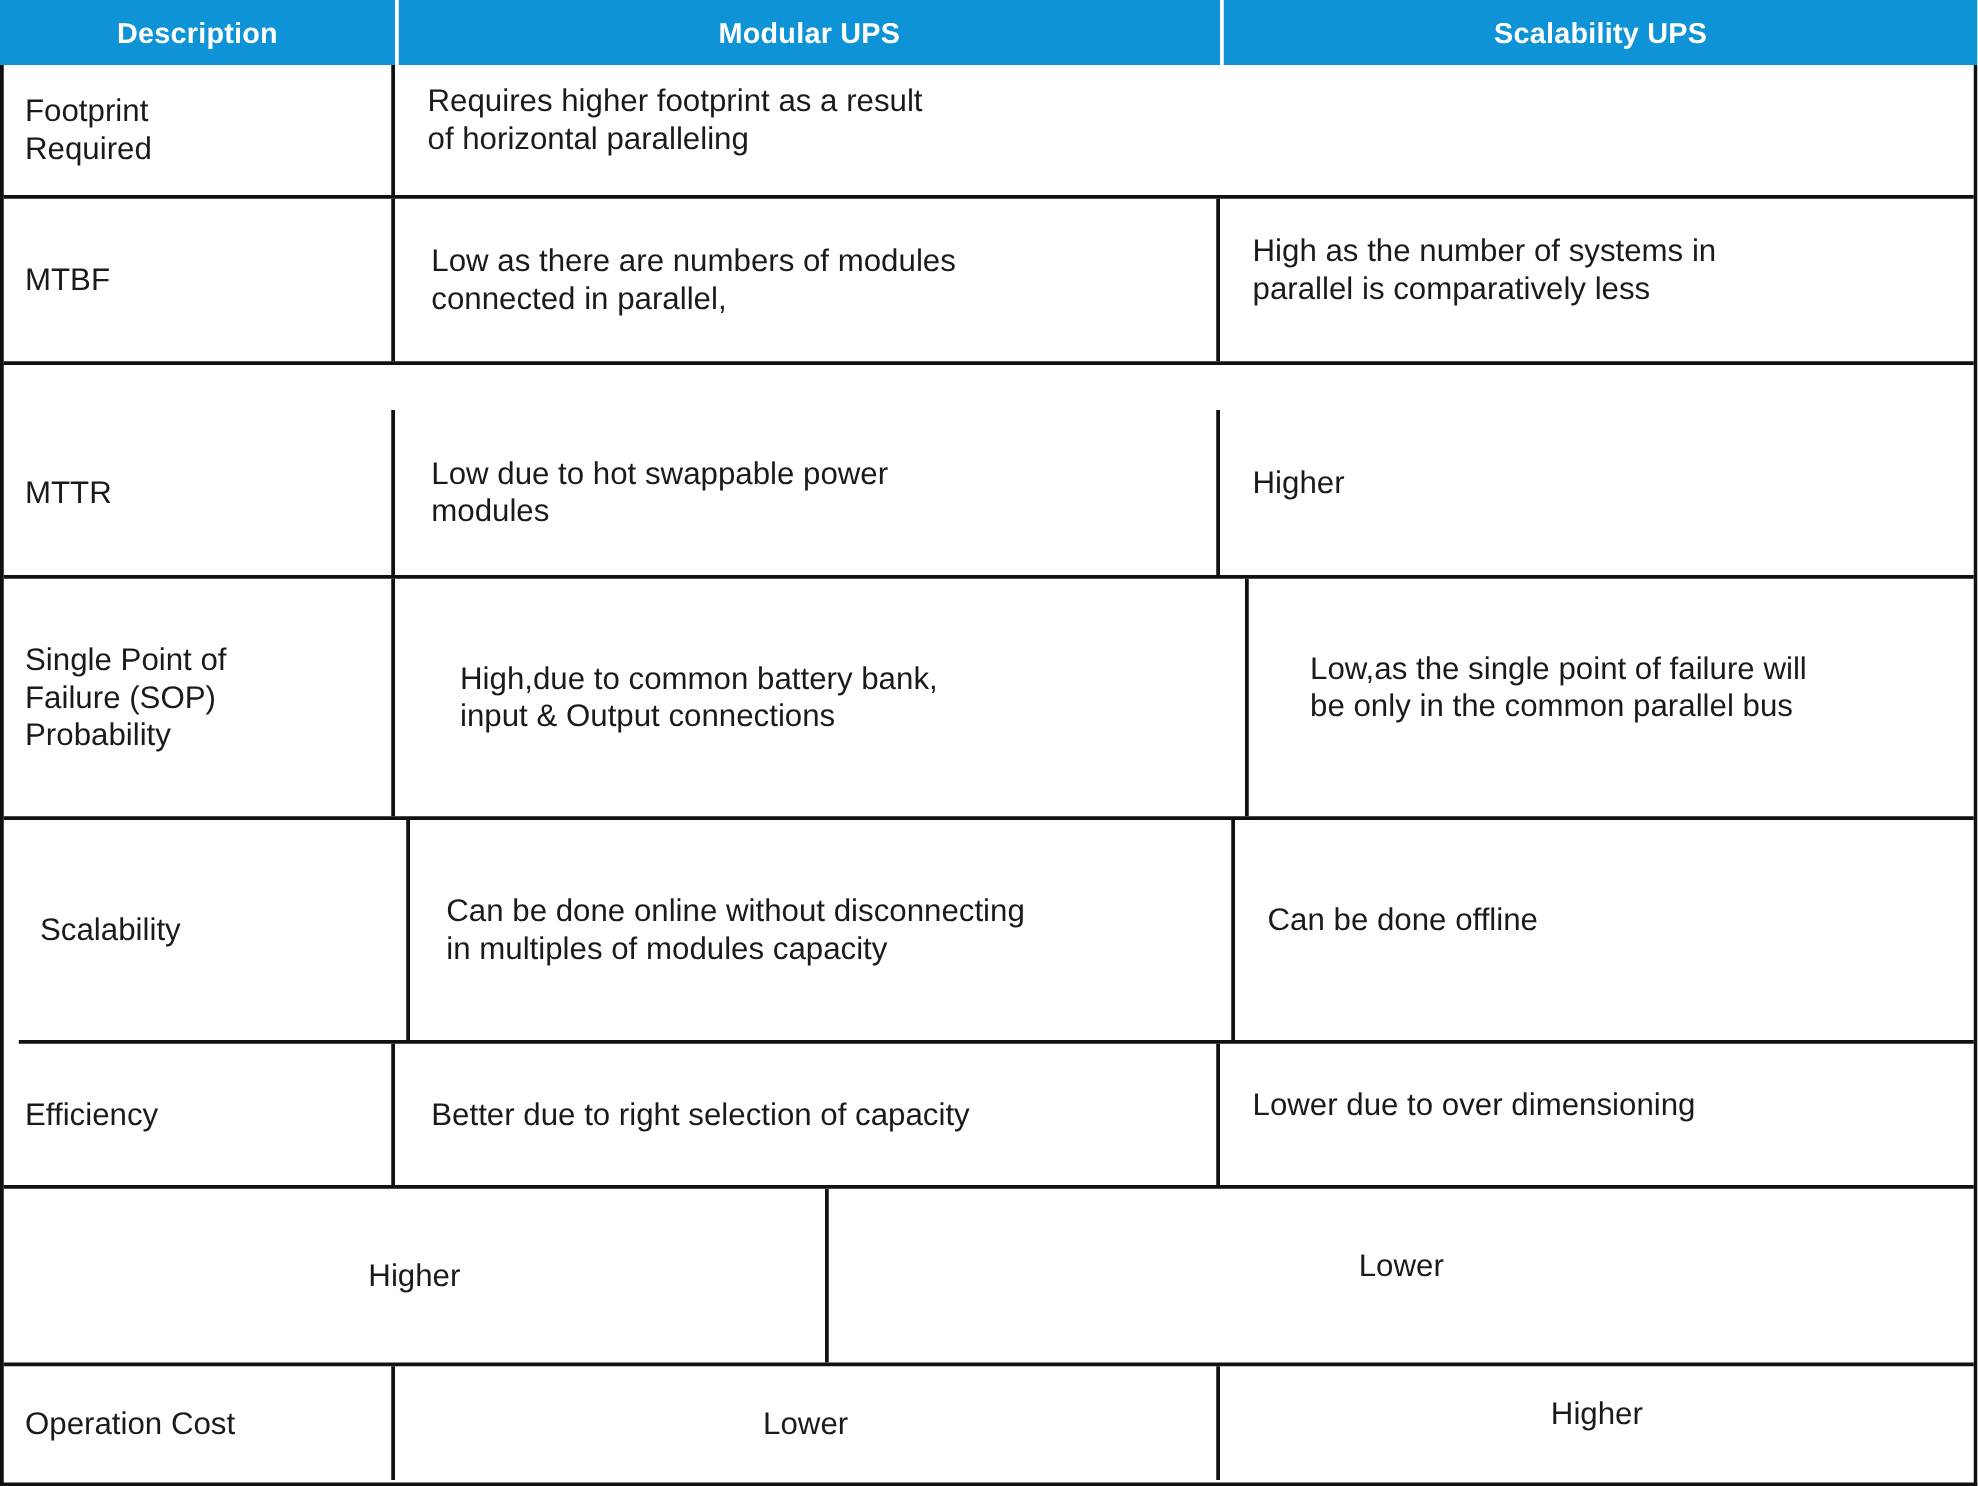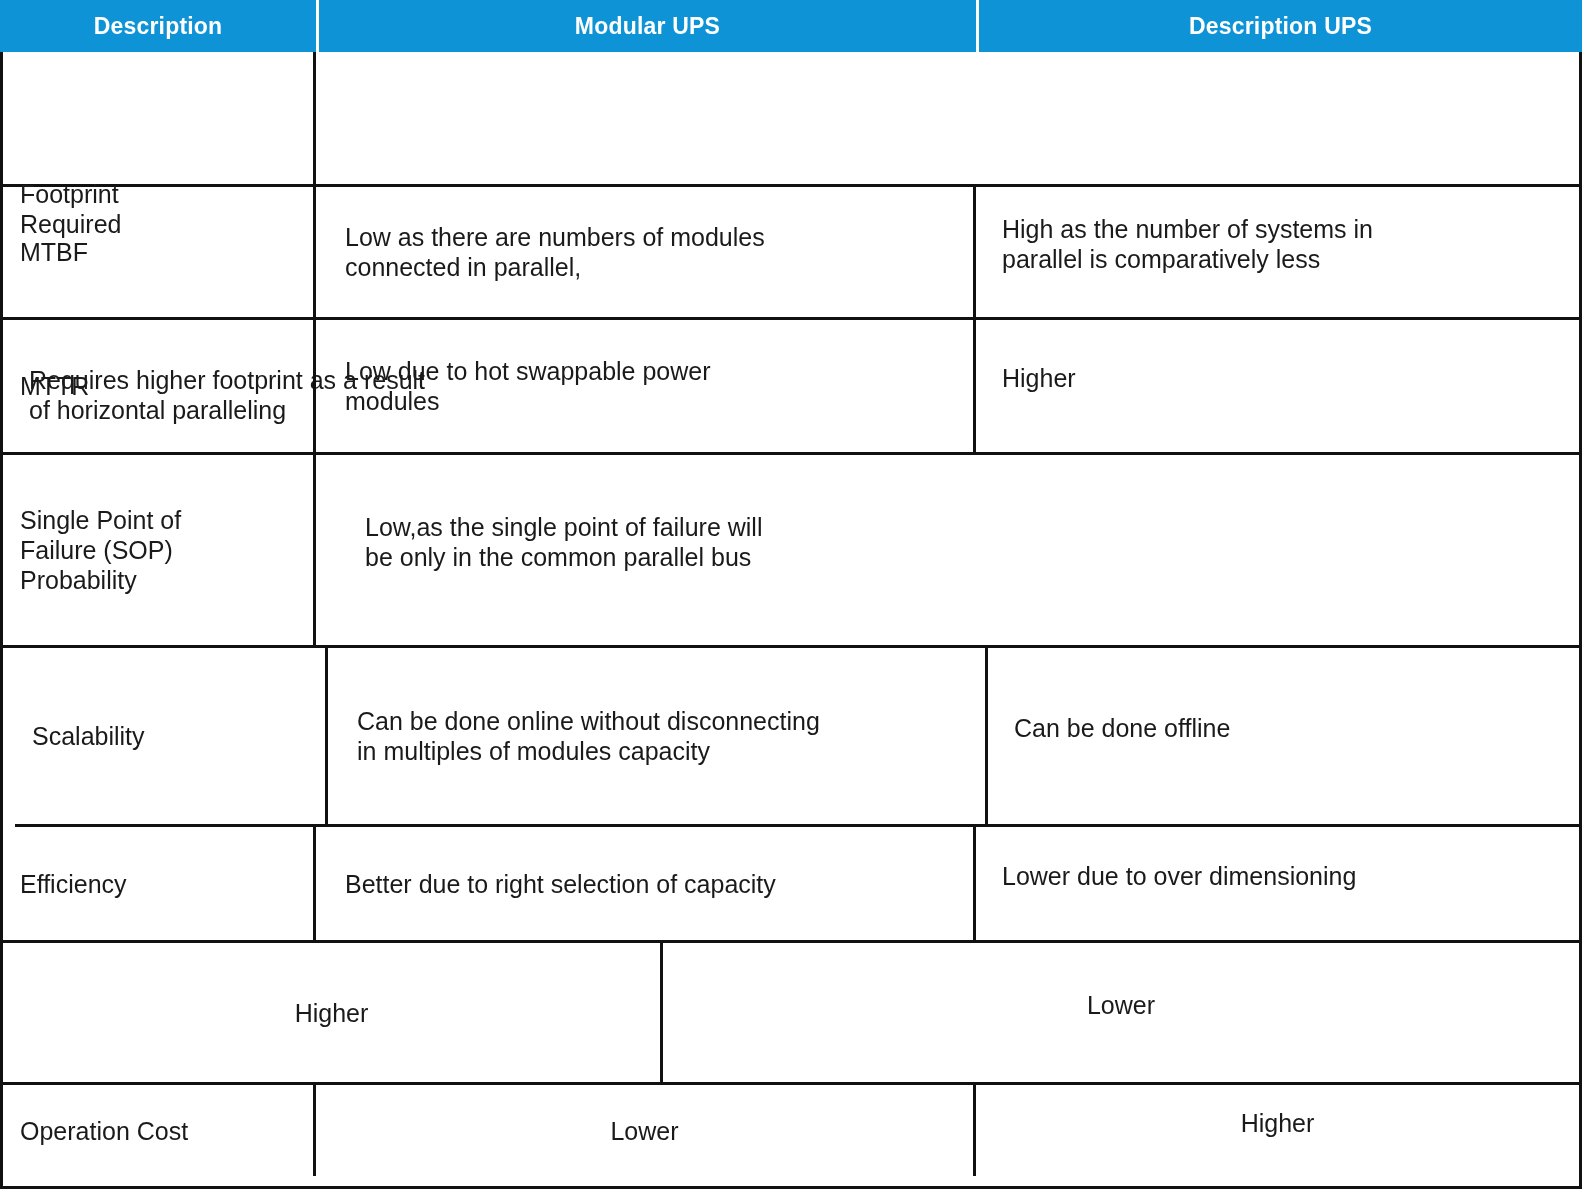--- a/index.html
+++ b/index.html
@@ -89,43 +89,43 @@
   }
   .cell.center {
     justify-content: center;
     padding-left: 12px;
     padding-right: 12px;
     text-align: center;
   }
   .cell-text { display: block; white-space: pre-line; }
 
   
-  .r0 { height: 135px; flex-direction: column; }
+  .r0 { height: 107px; }
   .r1 { height: 133px; }
-  .r2 { height: 135px; }
+  .r2 { height: 135px; margin-top: 36px; }
   .r3 { height: 193px; gap: 23px; }
   .r4 { height: 179px; margin-left: 12px; }
   .r5 { height: 116px; }
   .r6 { height: 142px; }
   .r7 { height: 91px; }
 </style>
 </head>
 <body>
 
 <div class="comparison-table">
 
   <div class="table-header">
     <div class="th col1">
       <span>Description</span>
     </div>
     <div class="th col2">
       <span>Modular UPS</span>
     </div>
     <div class="th col3">
-      <span>Description UPS</span>
+      <span>Scalability UPS</span>
     </div>
   </div>
 
   <div class="table-body">
 
     <div class="row r0">
       <div class="cell c1">
         <span class="cell-text">Footprint
 Required</span>
       </div>
@@ -161,20 +161,24 @@
         <span class="cell-text">Higher</span>
       </div>
     </div>
 
     <div class="row r3">
       <div class="cell c1">
         <span class="cell-text">Single Point of
 Failure (SOP)
 Probability</span>
       </div>
+      <div class="cell c2">
+        <span class="cell-text">High,due to common battery bank,
+input &amp; Output connections</span>
+      </div>
       <div class="cell c3">
         <span class="cell-text">Low,as the single point of failure will
 be only in the common parallel bus</span>
       </div>
     </div>
 
     <div class="row r4">
       <div class="cell c1">
         <span class="cell-text">Scalability</span>
       </div>

